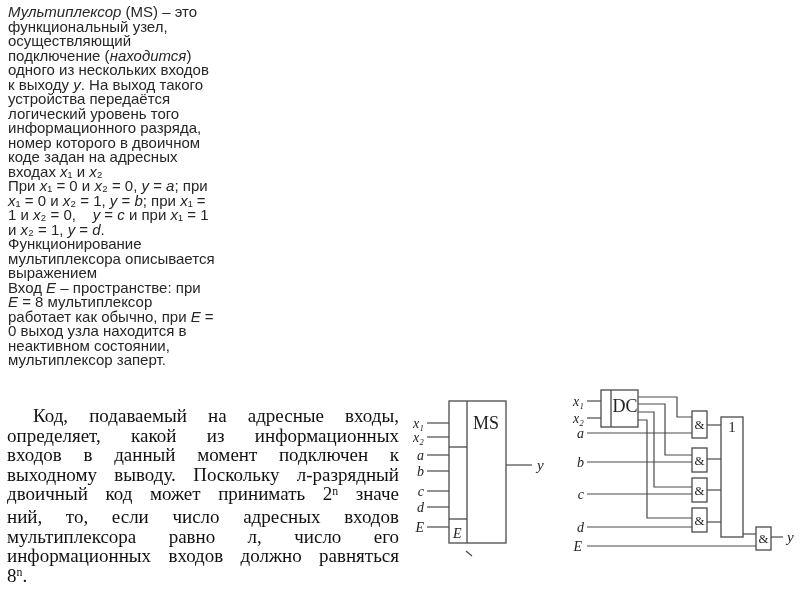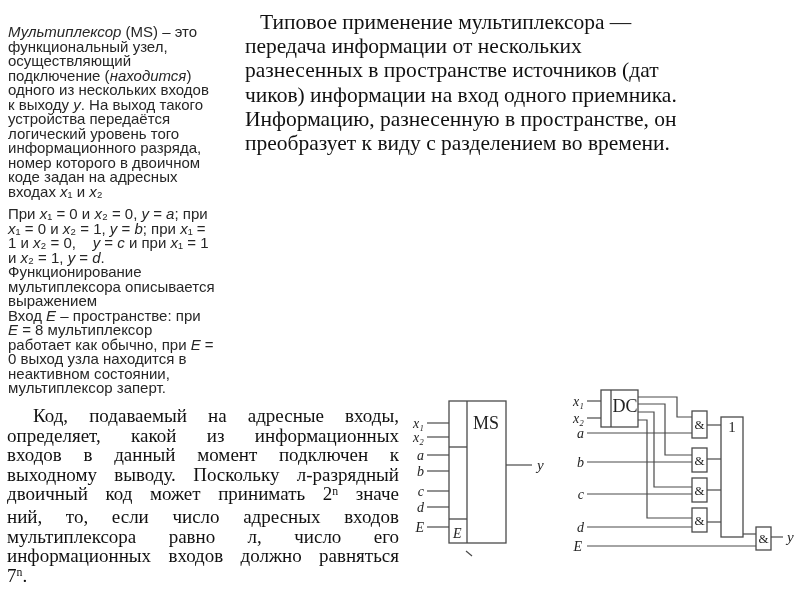--- a/index.html
+++ b/index.html
@@ -2,26 +2,26 @@
 <html lang="ru"><head>
 <meta charset="utf-8">
 <style>
   html,body { margin:0; padding:0; background:#ffffff; }
   .slide {
     position:relative; width:800px; height:600px; background:#ffffff;
     overflow:hidden;
   }
   
   .sidebar {
-    position:absolute; left:8px; top:25px; width:236px;
+    position:absolute; left:8px; top:5px; width:236px;
     font-family:"Liberation Sans","DejaVu Sans",sans-serif;
     font-size:15px; line-height:14.5px; color:#262626;
   }
   .sidebar p { margin:0; white-space:pre-wrap; }
-  .sidebar .p2 { margin-top:8px; }
+  .sidebar .p2 { }
   
   .main {
     position:absolute; left:245px; top:3px; width:553px;
     font-family:"Liberation Serif","DejaVu Serif",serif; color:#111111;
   }
   .heading {
     margin:0; font-size:22px; line-height:24.5px;
     font-weight:bold; font-style:italic; text-decoration:underline;
     white-space:pre-wrap; text-indent:24px;
   }
@@ -79,37 +79,31 @@
 выражением
 Вход </span><span class="it">E</span><span> – пространстве: при
 </span><span class="it">E</span><span> = 8 мультиплексор
 работает как обычно, при </span><span class="it">E</span><span> =
 0 выход узла находится в
 неактивном состоянии,
 мультиплексор заперт.</span></p>
   </div>
 
   <div class="main">
-    <p class="bodytext">Типовое применение мультиплексора —
-передача информации от нескольких
-разнесенных в пространстве источников (дат
-чиков) информации на вход одного приемника.
-Информацию, разнесенную в пространстве, он
-преобразует к виду с разделением во времени.</p>
   </div>
 
   <p class="bottom"><span>Код, подаваемый на адресные входы,
 определяет, какой из информационных
 входов в данный момент подключен к
 выходному выводу. Поскольку л-разрядный
 двоичный код может принимать 2</span><span class="sup">n</span><span> значе
 ний, то, если число адресных входов
 мультиплексора равно л, число его
 информационных входов должно равняться
-7</span><span class="sup">n</span><span>.</span></p>
+8</span><span class="sup">n</span><span>.</span></p>
 
   <svg class="diag d-ms" width="160" height="192" viewBox="0 0 160 192">
     <g>
       <rect class="boxln" x="49" y="16" width="57" height="142"></rect>
       <line class="boxln" x1="67" y1="16" x2="67" y2="158"></line>
       <line class="boxln" x1="49" y1="62" x2="67" y2="62"></line>
       <line class="boxln" x1="49" y1="134" x2="67" y2="134"></line>
     </g>
     <text class="boxlbl" x="86" y="44" text-anchor="middle">MS</text>
     <text class="lbl" x="53" y="153">E</text>

